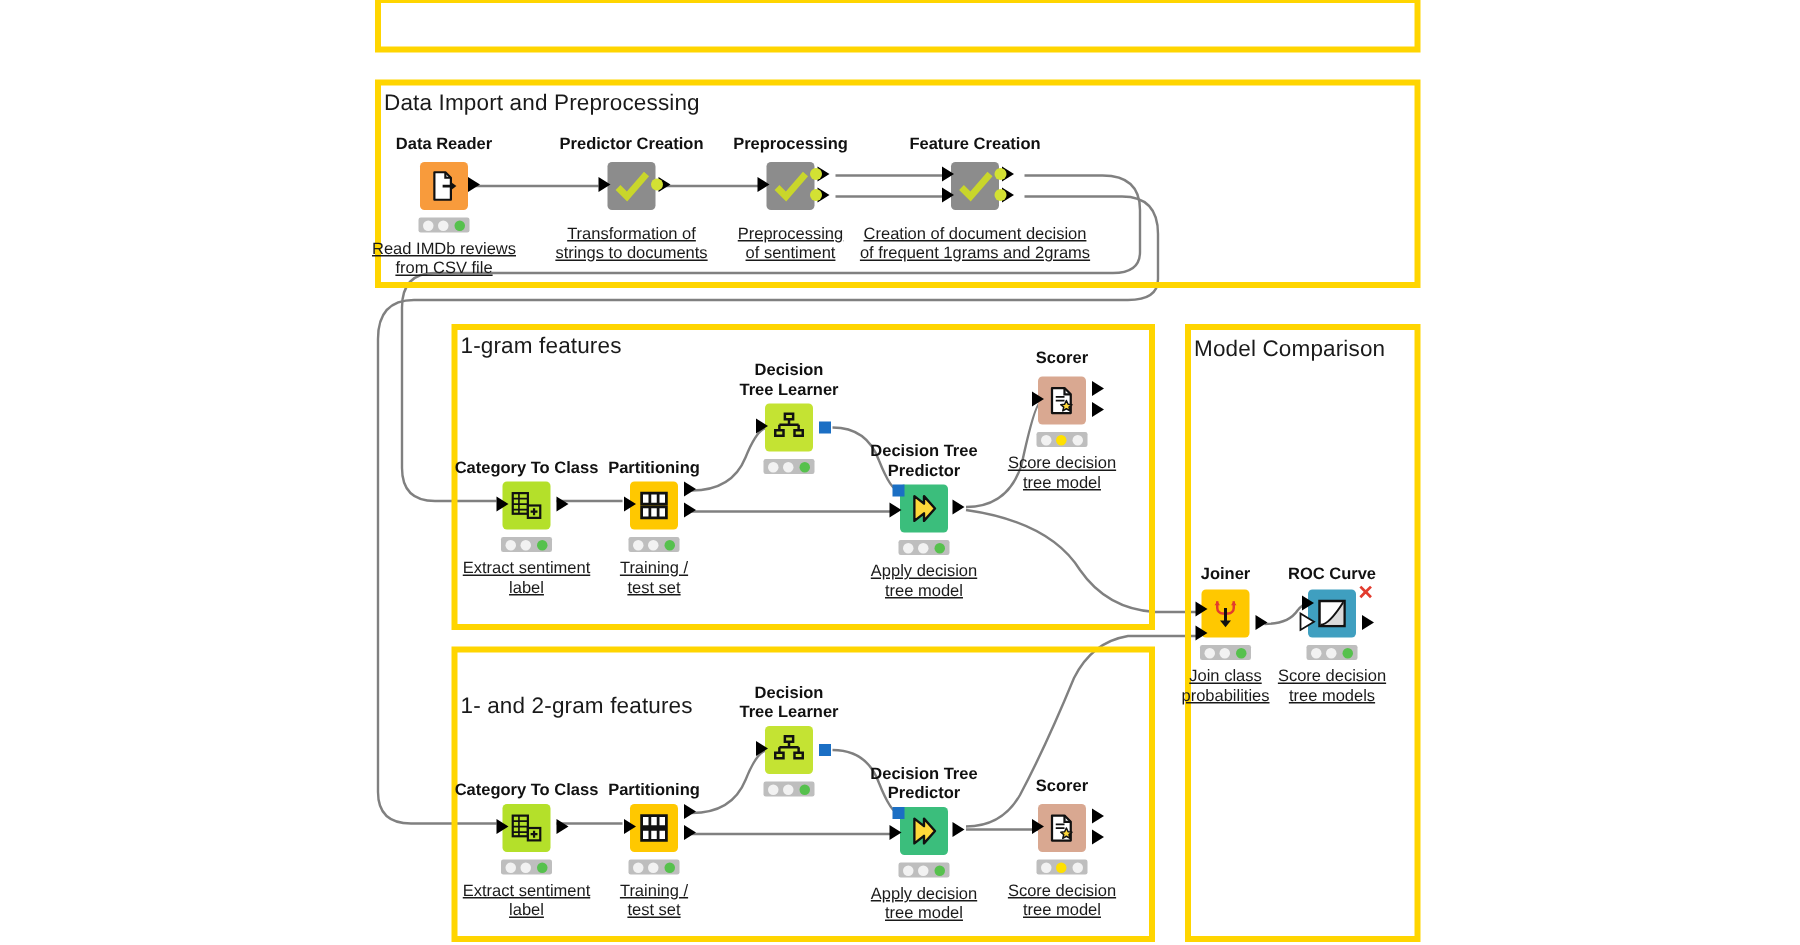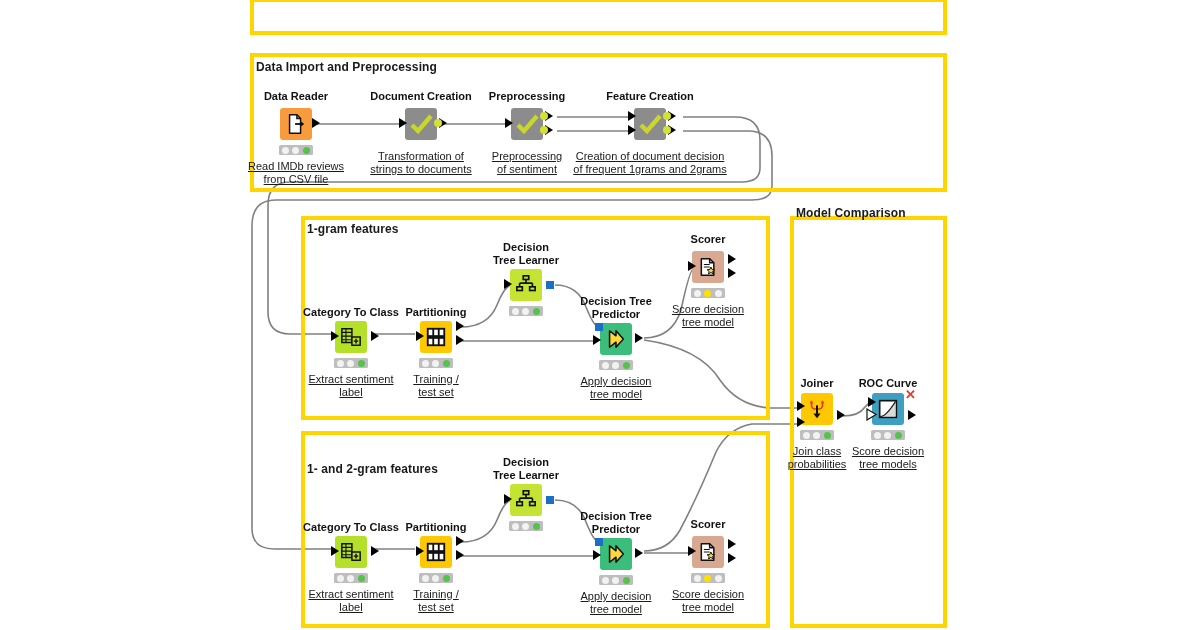--- a/index.html
+++ b/index.html
@@ -2,21 +2,21 @@
 <html><head>
 <meta charset="utf-8">
 <style>
   html,body{margin:0;padding:0;background:#ffffff;}
   body{width:1200px;height:630px;position:relative;overflow:hidden;
        font-family:"Liberation Sans",sans-serif;color:#1a1a1a;}
   #canvas{position:absolute;left:0;top:0;width:1200px;height:630px;}
 
   
   .anno{position:absolute;border:4px solid #FFD500;background:transparent;box-sizing:border-box;}
-  .anno-title{position:absolute;font-size:12px;font-weight:bold;color:#1a1a1a;
+  .anno-title{position:absolute;font-size:15px;font-weight:normal;color:#1a1a1a;
               letter-spacing:.1px;white-space:nowrap;}
   .anno-body{position:absolute;font-size:9.5px;color:#333;line-height:1.35;white-space:nowrap;}
 
   
   #edges{position:absolute;left:0;top:0;width:1200px;height:630px;pointer-events:none;}
 
   
   .node{position:absolute;}
   .node-title{position:absolute;left:50%;transform:translateX(-50%);
               font-size:11px;font-weight:bold;text-align:center;white-space:nowrap;
@@ -93,21 +93,21 @@
   <div class="anno" style="left:250px;top:53px;width:697px;height:139px;"></div>
   <div class="anno-title" style="left:256px;top:60px;">Data Import  and Preprocessing</div>
 
   <div class="anno" style="left:301px;top:216px;width:469px;height:204px;"></div>
   <div class="anno-title" style="left:307px;top:222px;">1-gram features</div>
 
   <div class="anno" style="left:301px;top:431px;width:469px;height:197px;"></div>
   <div class="anno-title" style="left:307px;top:462px;">1- and 2-gram features</div>
 
   <div class="anno" style="left:790px;top:216px;width:157px;height:412px;"></div>
-  <div class="anno-title" style="left:796px;top:206px;">Model Comparison</div>
+  <div class="anno-title" style="left:796px;top:224px;">Model Comparison</div>
 
   <div class="node" style="left:263px;top:90px;width:66px;">
     <div class="node-title" style="top:0px;">Data Reader</div>
     <div class="node-box" style="top:18px;background:#F89B3C;">
       <svg class="icon-svg" width="22" height="22" viewBox="0 0 24 24">
         <path d="M5 2h8l4 4v16H5z" fill="#fff" stroke="#111" stroke-width="1.6" stroke-linejoin="round"></path>
         <path d="M13 2v4h4" fill="none" stroke="#111" stroke-width="1.6"></path>
         <path d="M11 12h8" stroke="#111" stroke-width="2"></path>
         <path d="M17 9l4 3-4 3z" fill="#111"></path>
       </svg>
@@ -118,21 +118,21 @@
       <span class="led"></span>
       <span class="led green"></span>
     </div>
     <div class="node-desc" style="top:70px;">
       <span>Read IMDb reviews</span><br>
       <span>from CSV file</span>
     </div>
   </div>
 
   <div class="node" style="left:358px;top:90px;width:126px;">
-    <div class="node-title" style="top:0px;">Document Creation</div>
+    <div class="node-title" style="top:0px;">Predictor Creation</div>
     <div class="node-box" style="top:18px;background:#8C8C8C;">
       <svg class="icon-svg" width="24" height="24" viewBox="0 0 24 24">
         <path d="M3 13l6 6L22 4" fill="none" stroke="#C9D62B" stroke-width="4.5" stroke-linecap="butt" stroke-linejoin="miter"></path>
       </svg>
     </div>
     <div class="port port-tri-out" style="left:41px;top:28px;"></div>
     <div class="port port-tri-out" style="left:81px;top:28px;"></div>
     <div style="position:absolute;left:76px;top:29px;width:8px;height:8px;border-radius:50%;background:#D3E133;"></div>
     <div class="node-desc" style="top:60px;">
       <span>Transformation of</span><br>

